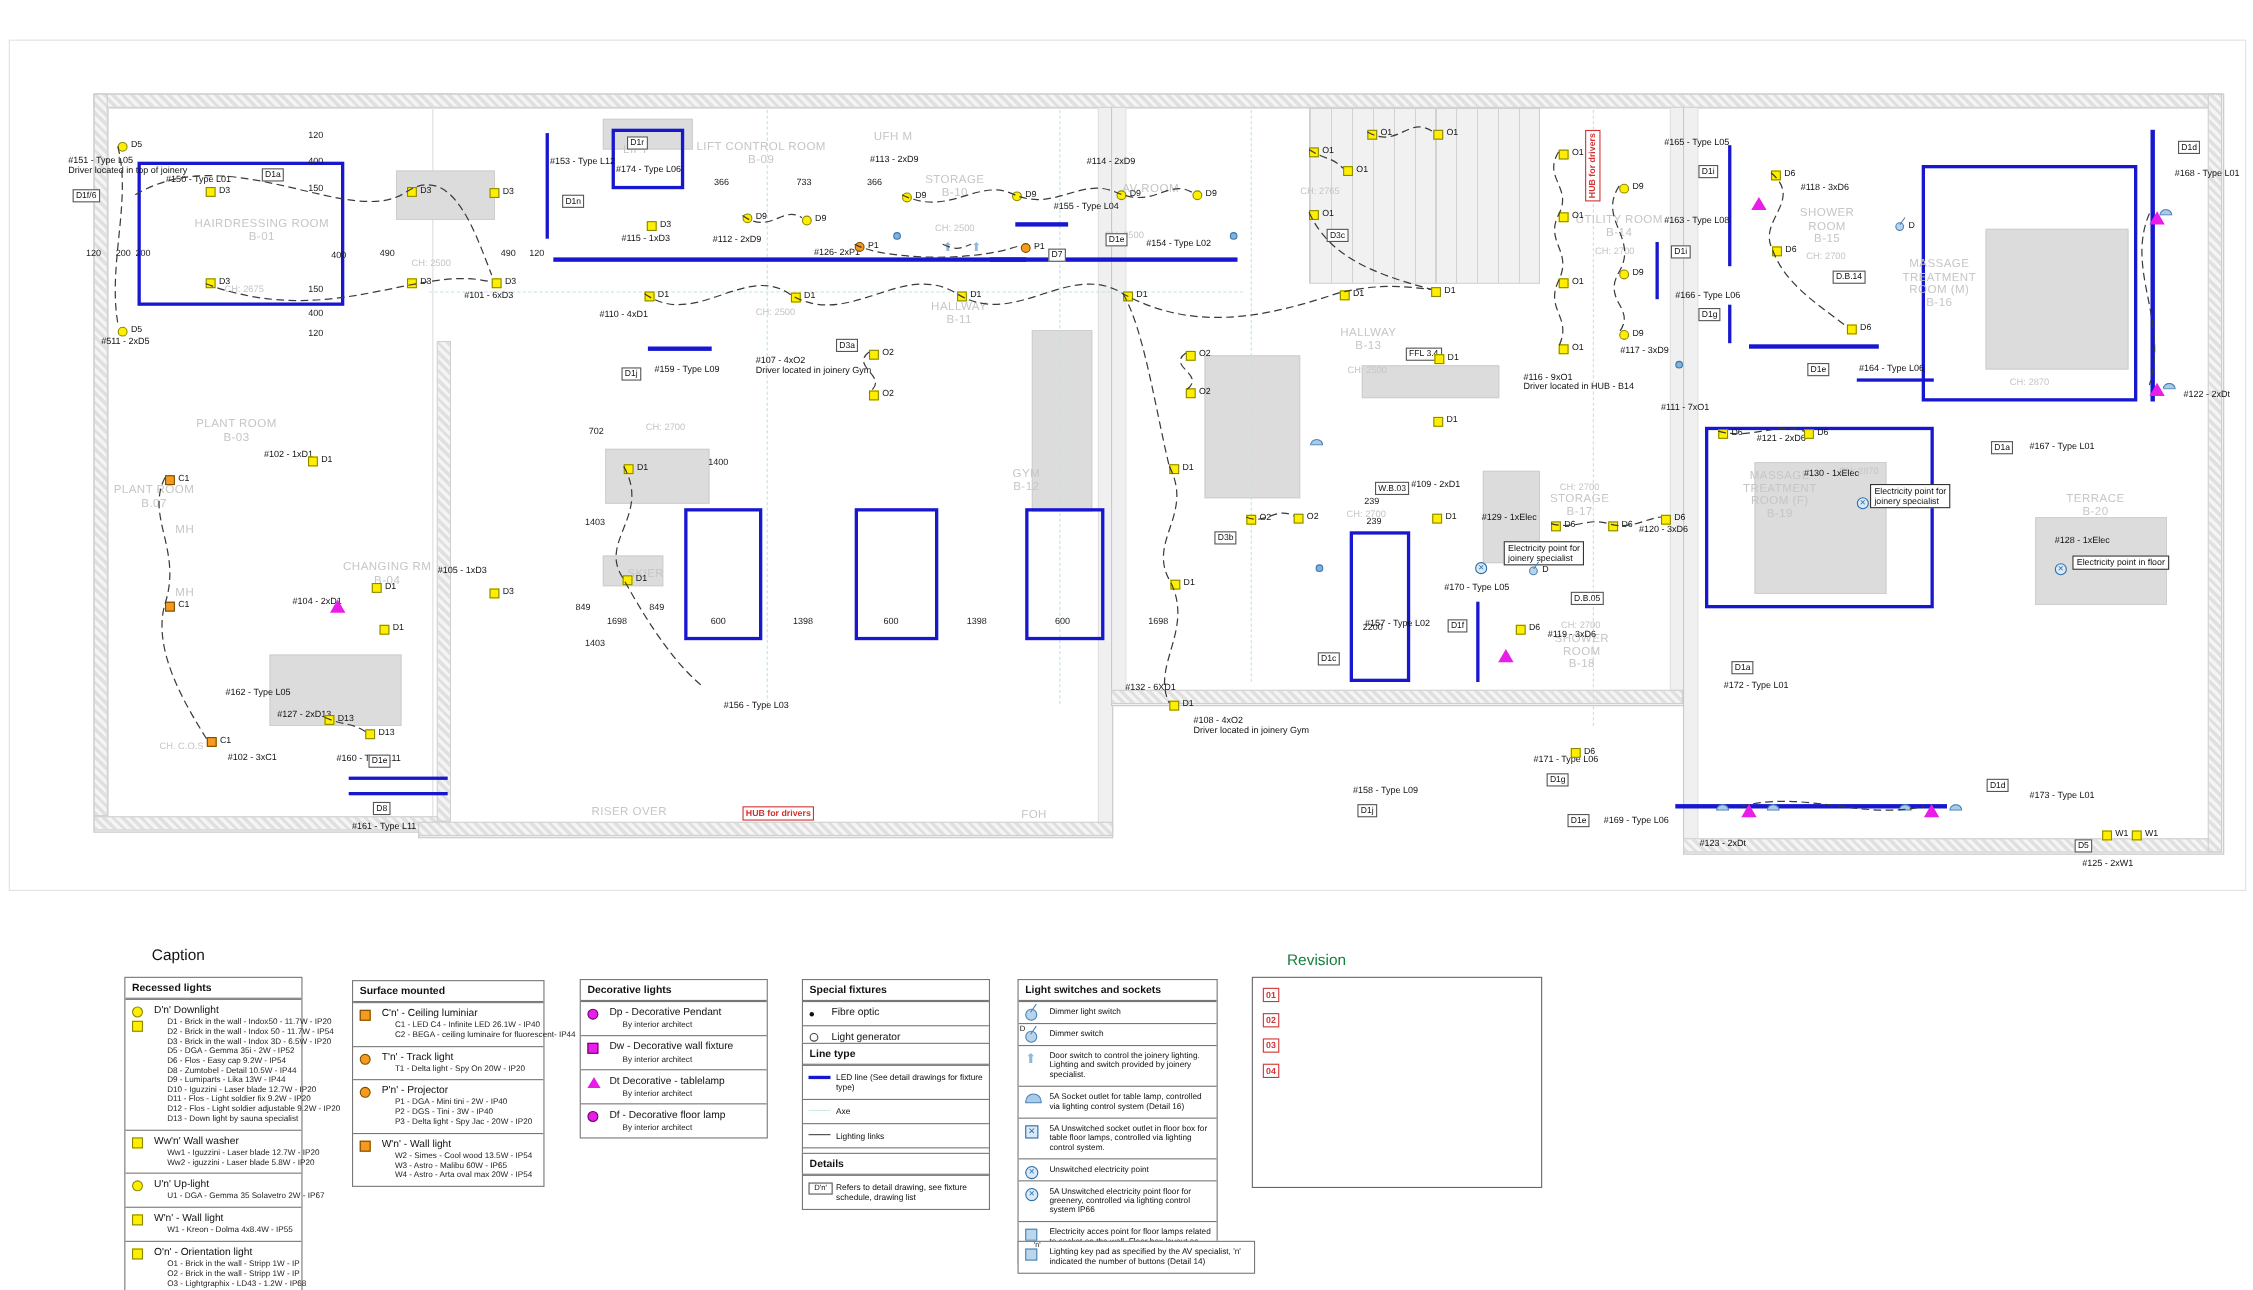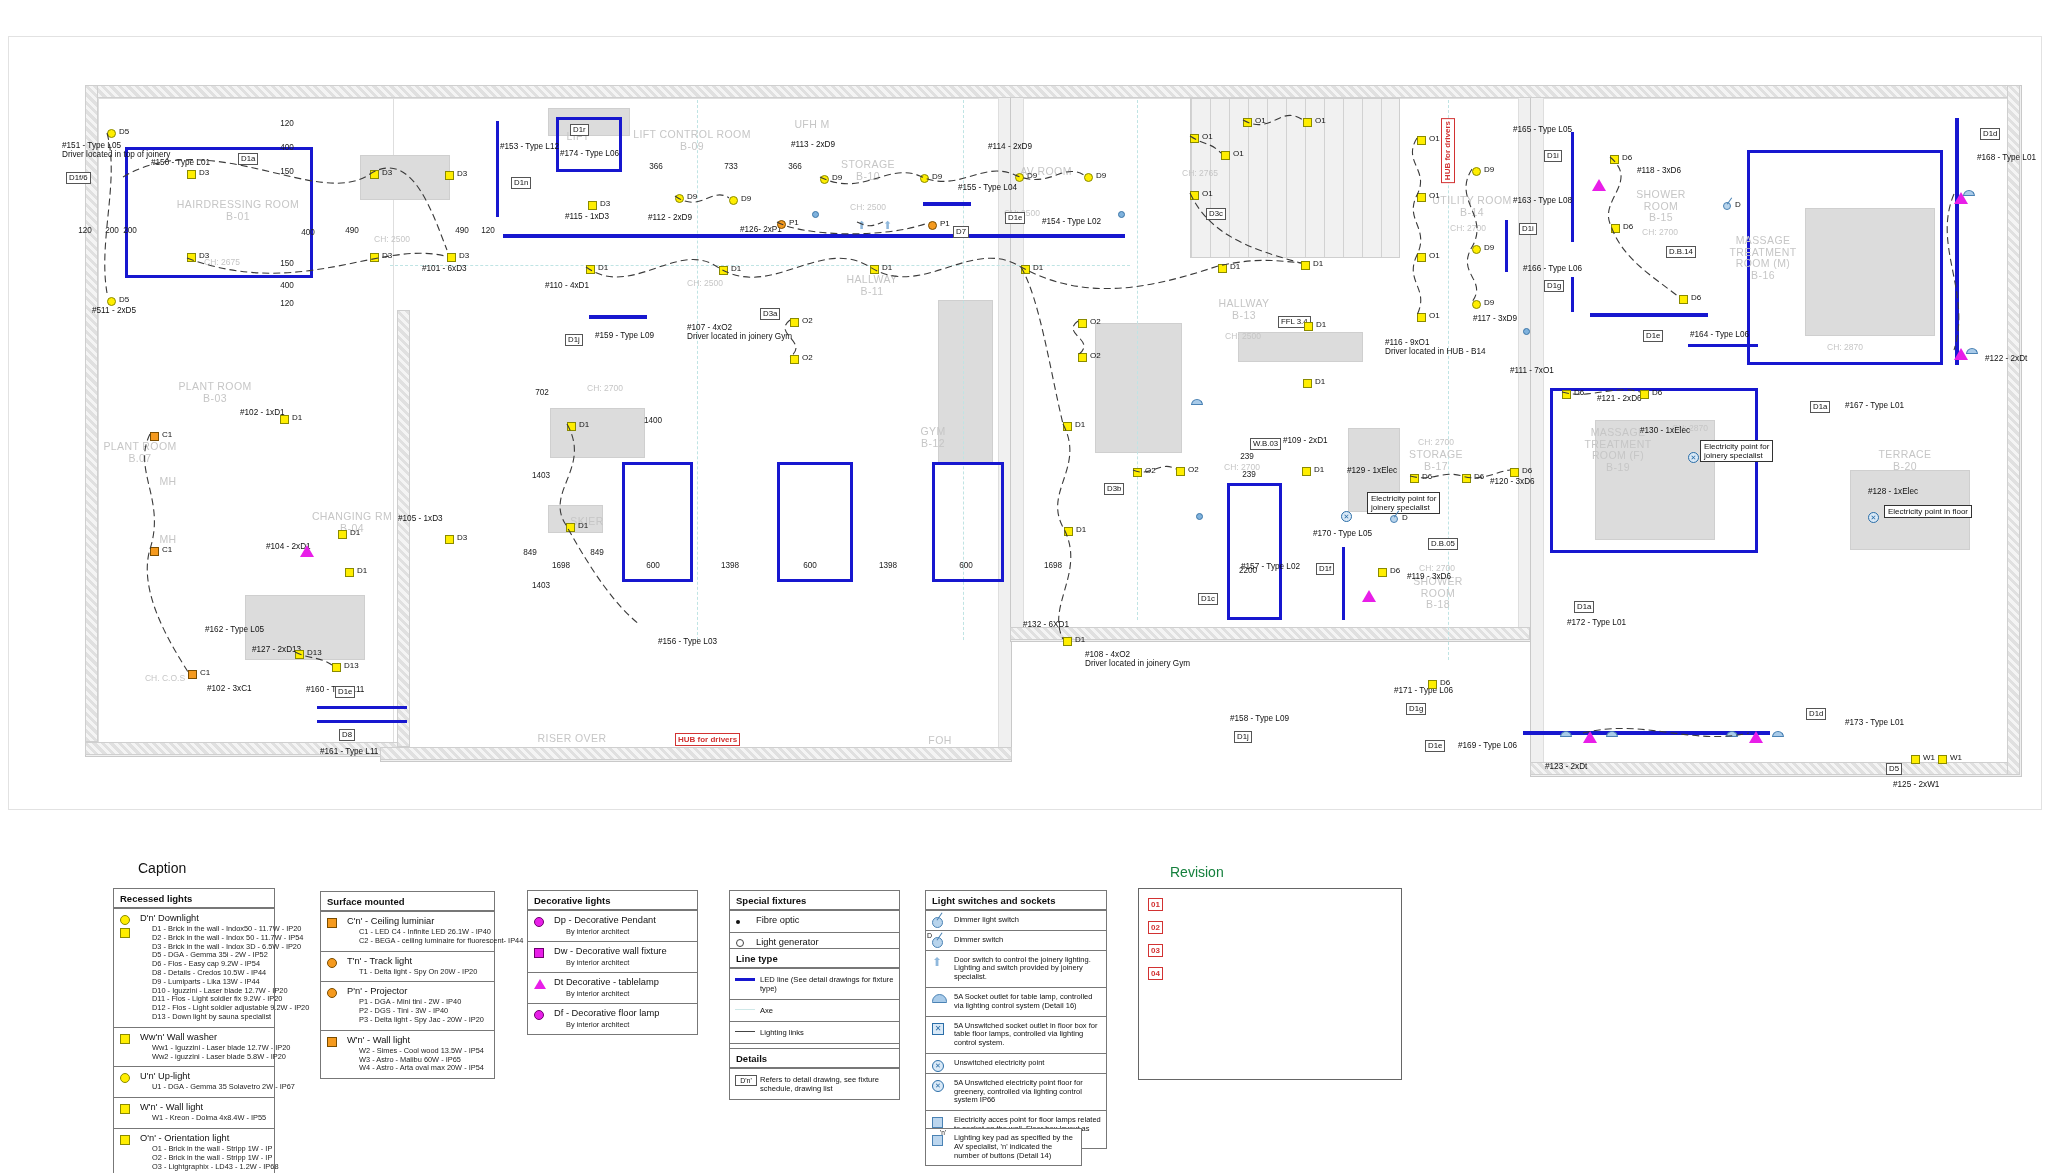--- a/index.html
+++ b/index.html
@@ -611,21 +611,21 @@
           <span class="lg-sym">
             <span class="s s-yc"></span>
             <span class="s s-ys"></span>
           </span>
           <div class="lg-title">D'n' Downlight</div>
           <div class="lg-item">D1 - Brick in the wall - Indox50 - 11.7W - IP20</div>
           <div class="lg-item">D2 - Brick in the wall - Indox 50 - 11.7W - IP54</div>
           <div class="lg-item">D3 - Brick in the wall - Indox 3D - 6.5W - IP20</div>
           <div class="lg-item">D5 - DGA - Gemma 35i - 2W - IP52</div>
           <div class="lg-item">D6 - Flos - Easy cap 9.2W - IP54</div>
-          <div class="lg-item">D8 - Details - Credos 10.5W - IP44</div>
+          <div class="lg-item">D8 - Zumtobel - Detail 10.5W - IP44</div>
           <div class="lg-item">D9 - Lumiparts - Lika 13W - IP44</div>
           <div class="lg-item">D10 - Iguzzini - Laser blade 12.7W - IP20</div>
           <div class="lg-item">D11 - Flos - Light soldier fix 9.2W - IP20</div>
           <div class="lg-item">D12 - Flos - Light soldier adjustable 9.2W - IP20</div>
           <div class="lg-item">D13 - Down light by sauna specialist</div>
         </div>
         <div class="lgroup">
           <span class="lg-sym">
             <span class="s s-ys"></span>
           </span>
@@ -754,21 +754,21 @@
         <div class="lhead">Light switches and sockets</div>
         <div class="srow"><span class="sicon"><span class="i-dim" style="display: inline-block;"></span></span>Dimmer light switch</div>
         <div class="srow"><span class="sicon"><span class="i-dim i-d" style="display: inline-block;"></span></span>Dimmer switch</div>
         <div class="srow"><span class="sicon"><span class="i-door" style="display: inline-block;">⬆</span></span>Door switch to control the joinery lighting. Lighting and switch provided by joinery specialist.</div>
         <div class="srow"><span class="sicon"><span class="i-semi" style="display: inline-block;"></span></span>5A Socket outlet for table lamp, controlled via lighting control system (Detail 16)</div>
         <div class="srow"><span class="sicon"><span class="i-boxx" style="display: inline-block;">✕</span></span>5A Unswitched socket outlet in floor box for table floor lamps, controlled via lighting control system.</div>
         <div class="srow"><span class="sicon"><span class="i-circx" style="display: inline-block;">✕</span></span>Unswitched electricity point</div>
         <div class="srow"><span class="sicon"><span class="i-circx" style="display: inline-block;">✕</span></span>5A Unswitched electricity point floor for greenery, controlled via lighting control system IP66</div>
         <div class="srow"><span class="sicon"><span class="i-bluesq" style="display: inline-block;"></span></span>Electricity acces point for floor lamps related to socket on the wall. Floor box layout as per M-design floor layout.</div>
       </div>
-      <div class="lcol" style="position: absolute; left: 925px; top: 1128px; width: 157px;">
+      <div class="lcol" style="position: absolute; left: 925px; top: 1128px; width: 216px;">
         <div class="srow"><span class="sicon"><span class="i-key" style="display: inline-block;"></span></span>Lighting key pad as specified by the AV specialist, 'n' indicated the number of buttons (Detail 14)</div>
       </div>
     </div>
   <div class="rev-title" style="left: 1170px; top: 864px;">Revision</div>
   <div id="revision">
       <div class="rev-box" style="position: absolute; left: 1138px; top: 888px; width: 262px; height: 190px;"></div>
       <div class="rev-item" style="position: absolute; left: 1148px; top: 898px;">01</div>
       <div class="rev-item" style="position: absolute; left: 1148px; top: 921px;">02</div>
       <div class="rev-item" style="position: absolute; left: 1148px; top: 944px;">03</div>
       <div class="rev-item" style="position: absolute; left: 1148px; top: 967px;">04</div>

